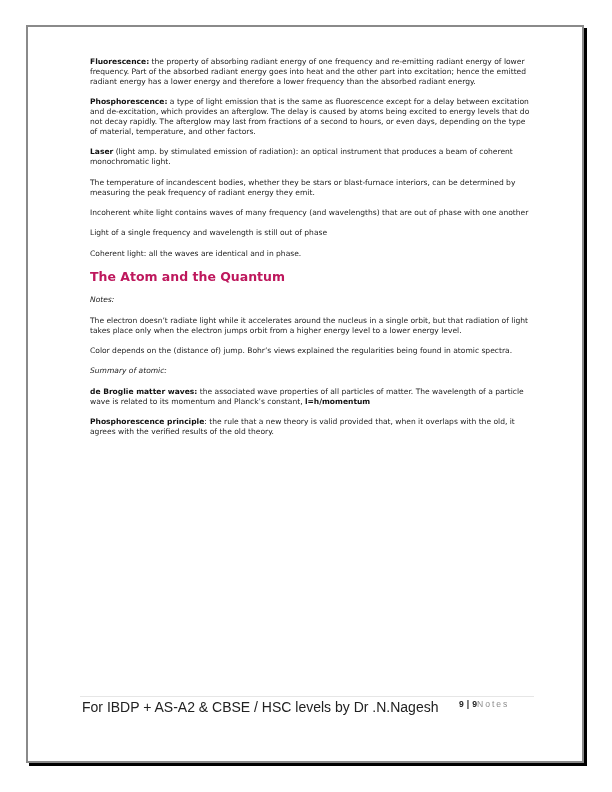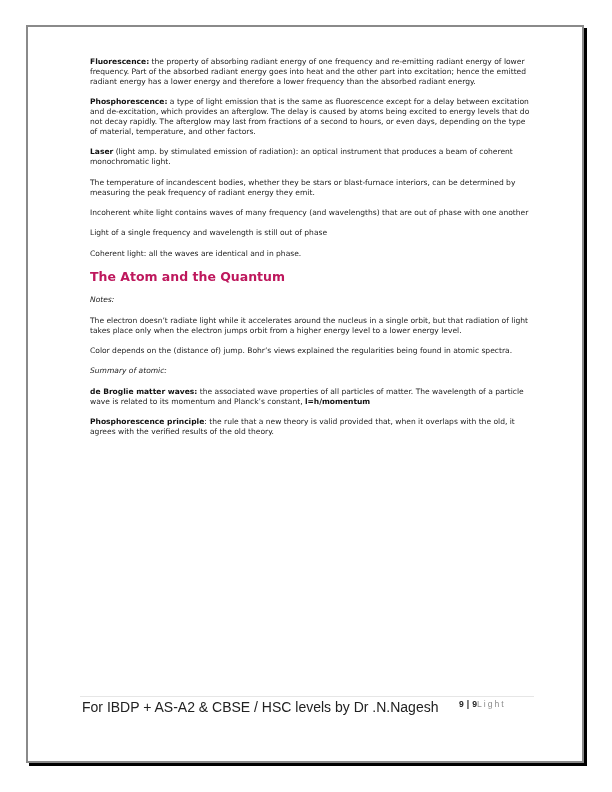--- a/index.html
+++ b/index.html
@@ -120,13 +120,13 @@
 
 
   <p><b>Phosphorescence principle</b><span>: the rule that a new theory is valid provided that, when it overlaps with the old, it agrees with the verified results of the old theory.</span></p>
 
 </div>
 
 <div class="footer-rule"></div>
 
 <div class="footer-left">For IBDP  + AS-A2 &amp; CBSE / HSC levels by Dr .N.Nagesh</div>
 
-<div class="footer-right"><span class="num">9</span><span class="sep">|</span><span class="num">9</span><span class="page-word">Light</span></div>
+<div class="footer-right"><span class="num">9</span><span class="sep">|</span><span class="num">9</span><span class="page-word">Notes</span></div>
 
 </body></html>

